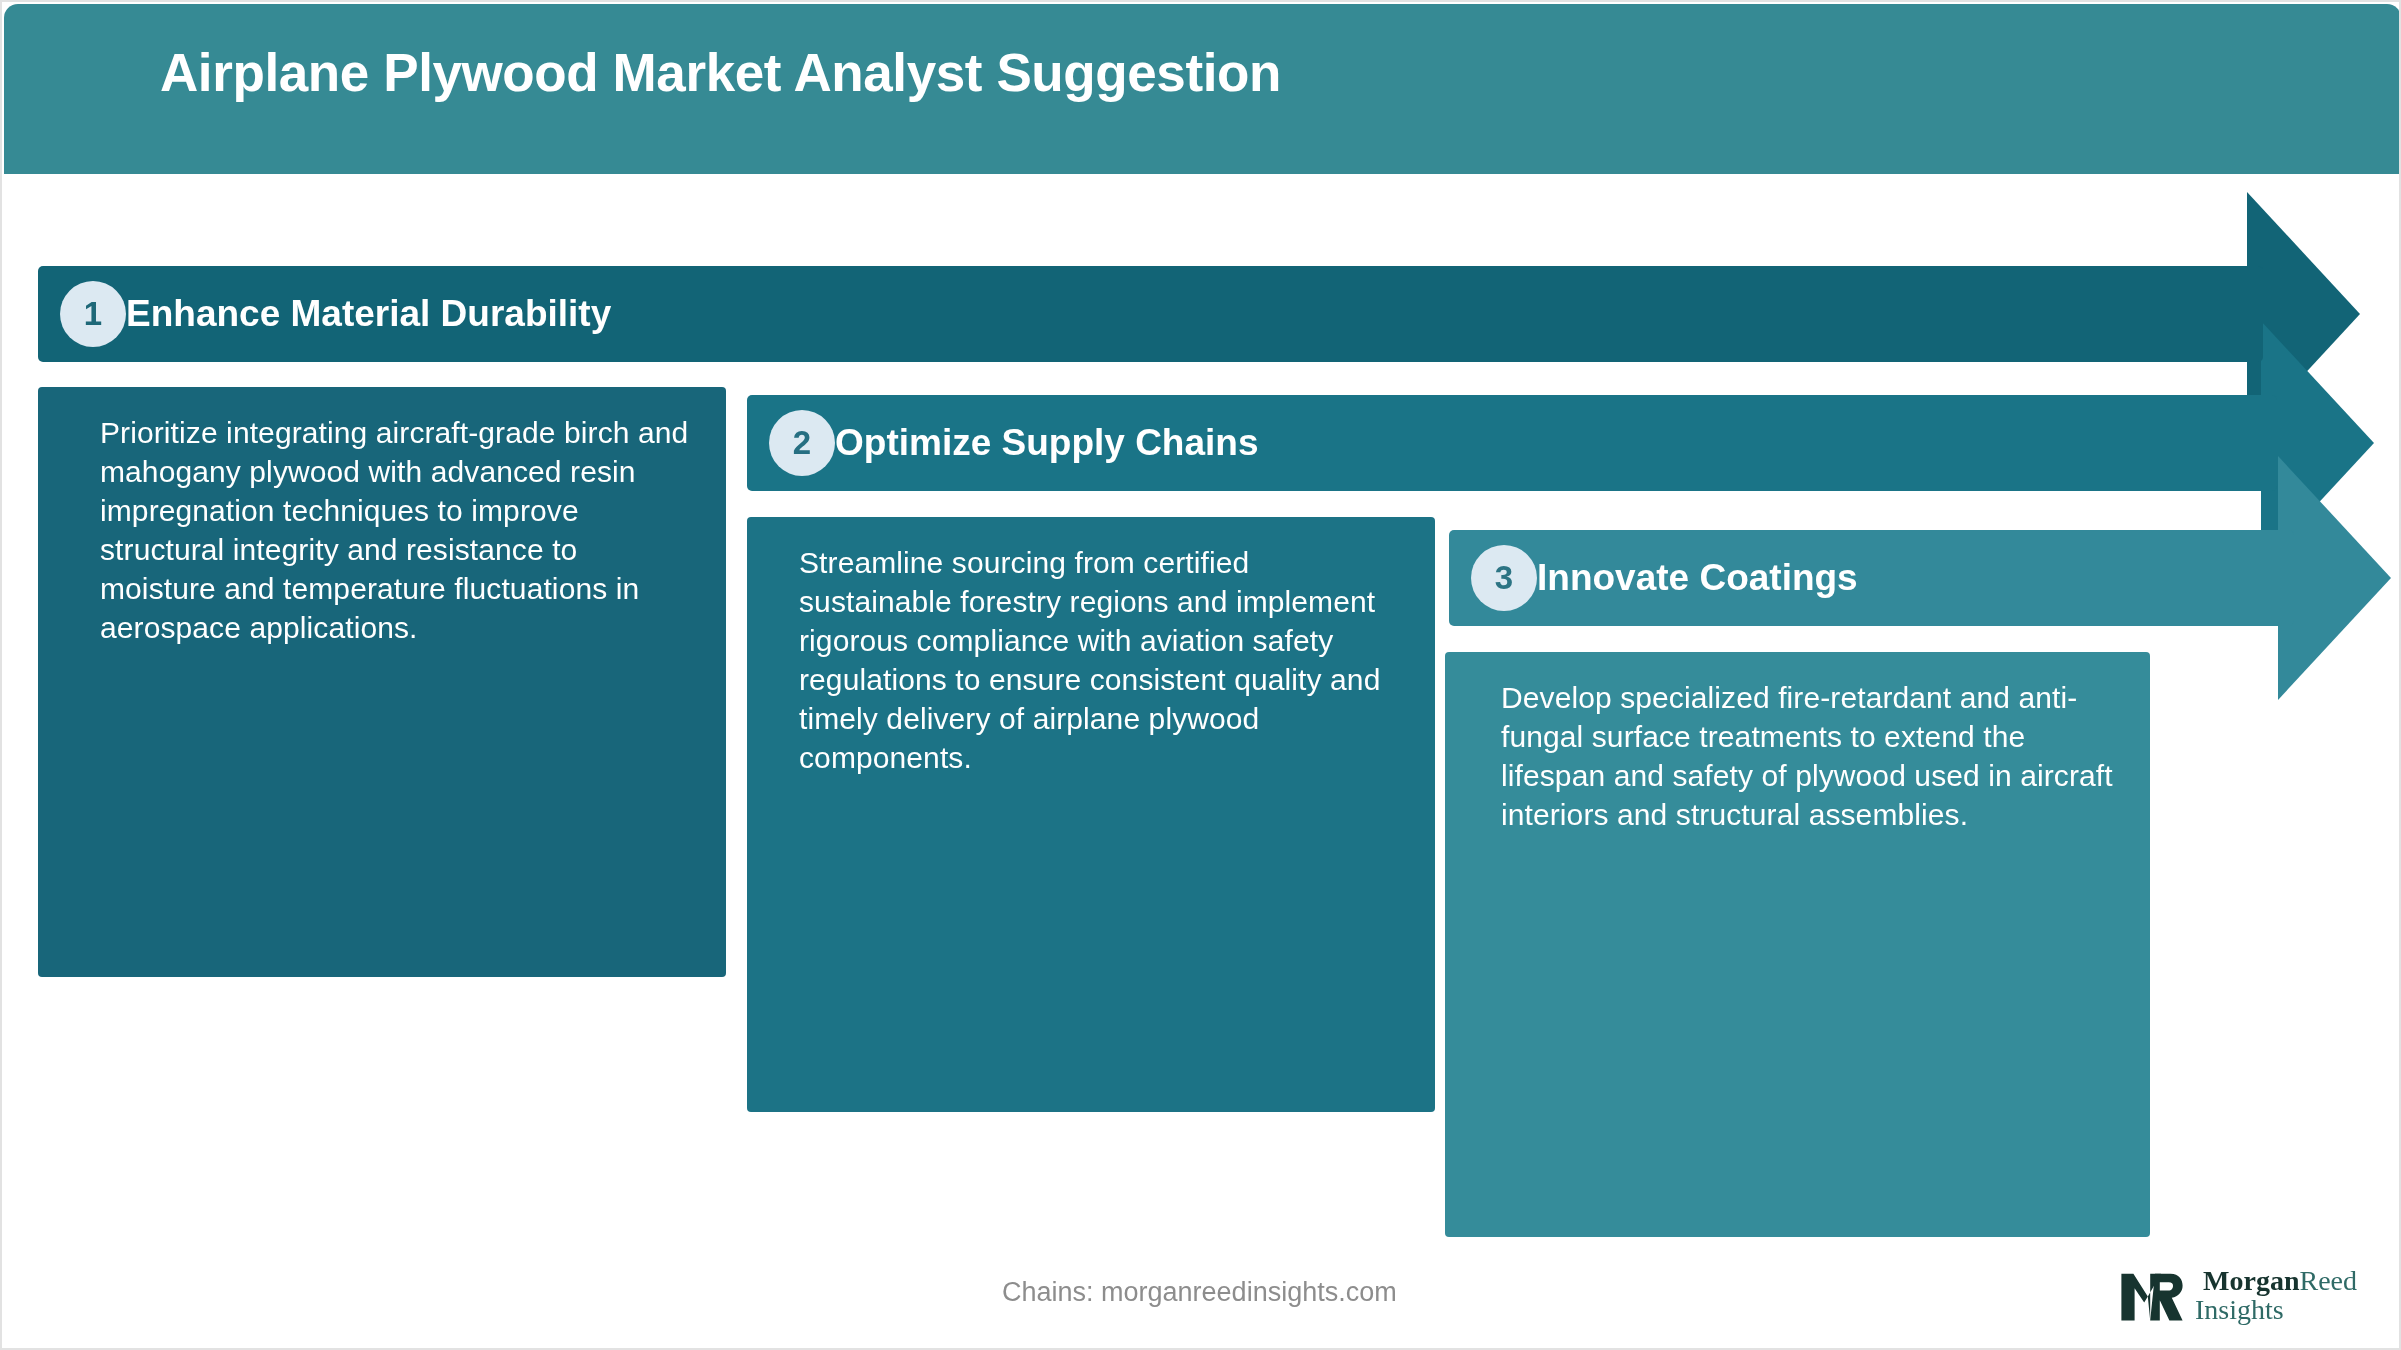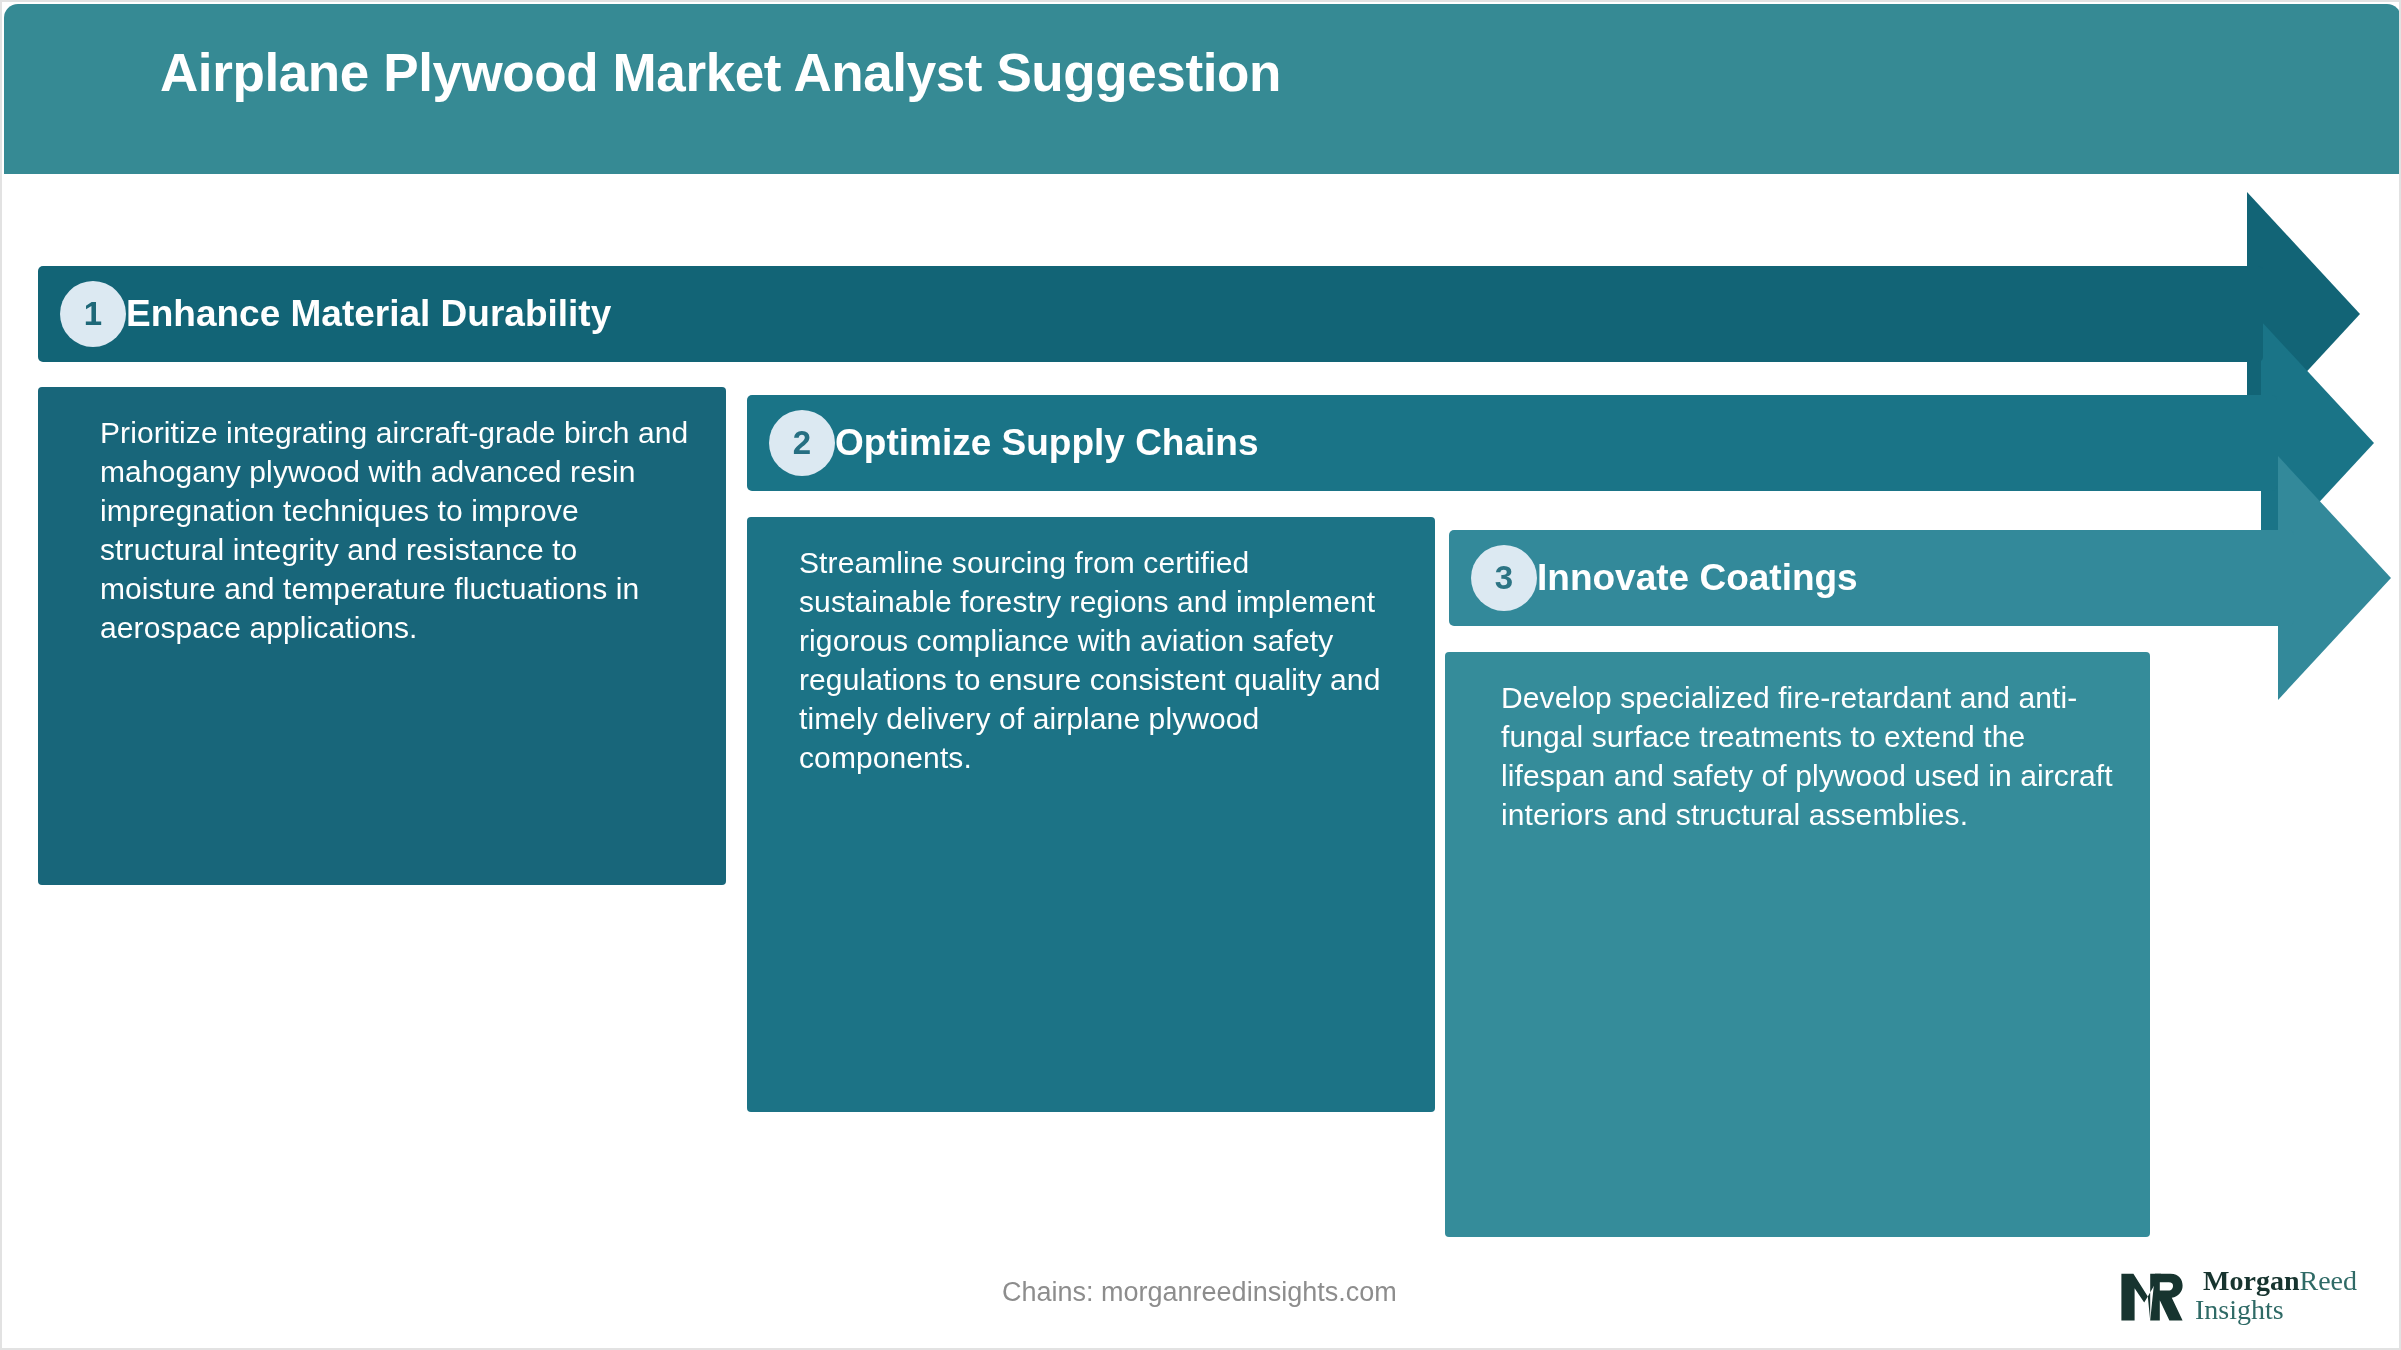--- a/index.html
+++ b/index.html
@@ -86,21 +86,21 @@
     font-size:30px;
     line-height:39px;
     color:#ffffff;
     letter-spacing:0.1px;
   }
   .body-box.b2{ padding-left:52px; }
   .body-box.b3{ padding-left:56px; }
 
   
   .banner1{ left:36px;  top:264px; width:2225px; background:#126476; }
-  .box1   { left:36px;  top:385px; width:688px;  height:498px; background:#18667a; }
+  .box1   { left:36px;  top:385px; width:688px;  height:590px; background:#18667a; }
   .num1   { color:#1e6878; }
 
   
   .banner2{ left:745px; top:393px; width:1530px; background:#1a7487; }
   .box2   { left:745px; top:515px; width:688px;  height:595px; background:#1c7386; }
   .num2   { color:#266f82; }
 
   
   .banner3{ left:1447px; top:528px; width:845px; background:#33899a; }
   .box3   { left:1443px; top:650px; width:705px; height:585px; background:#358c9a; }

